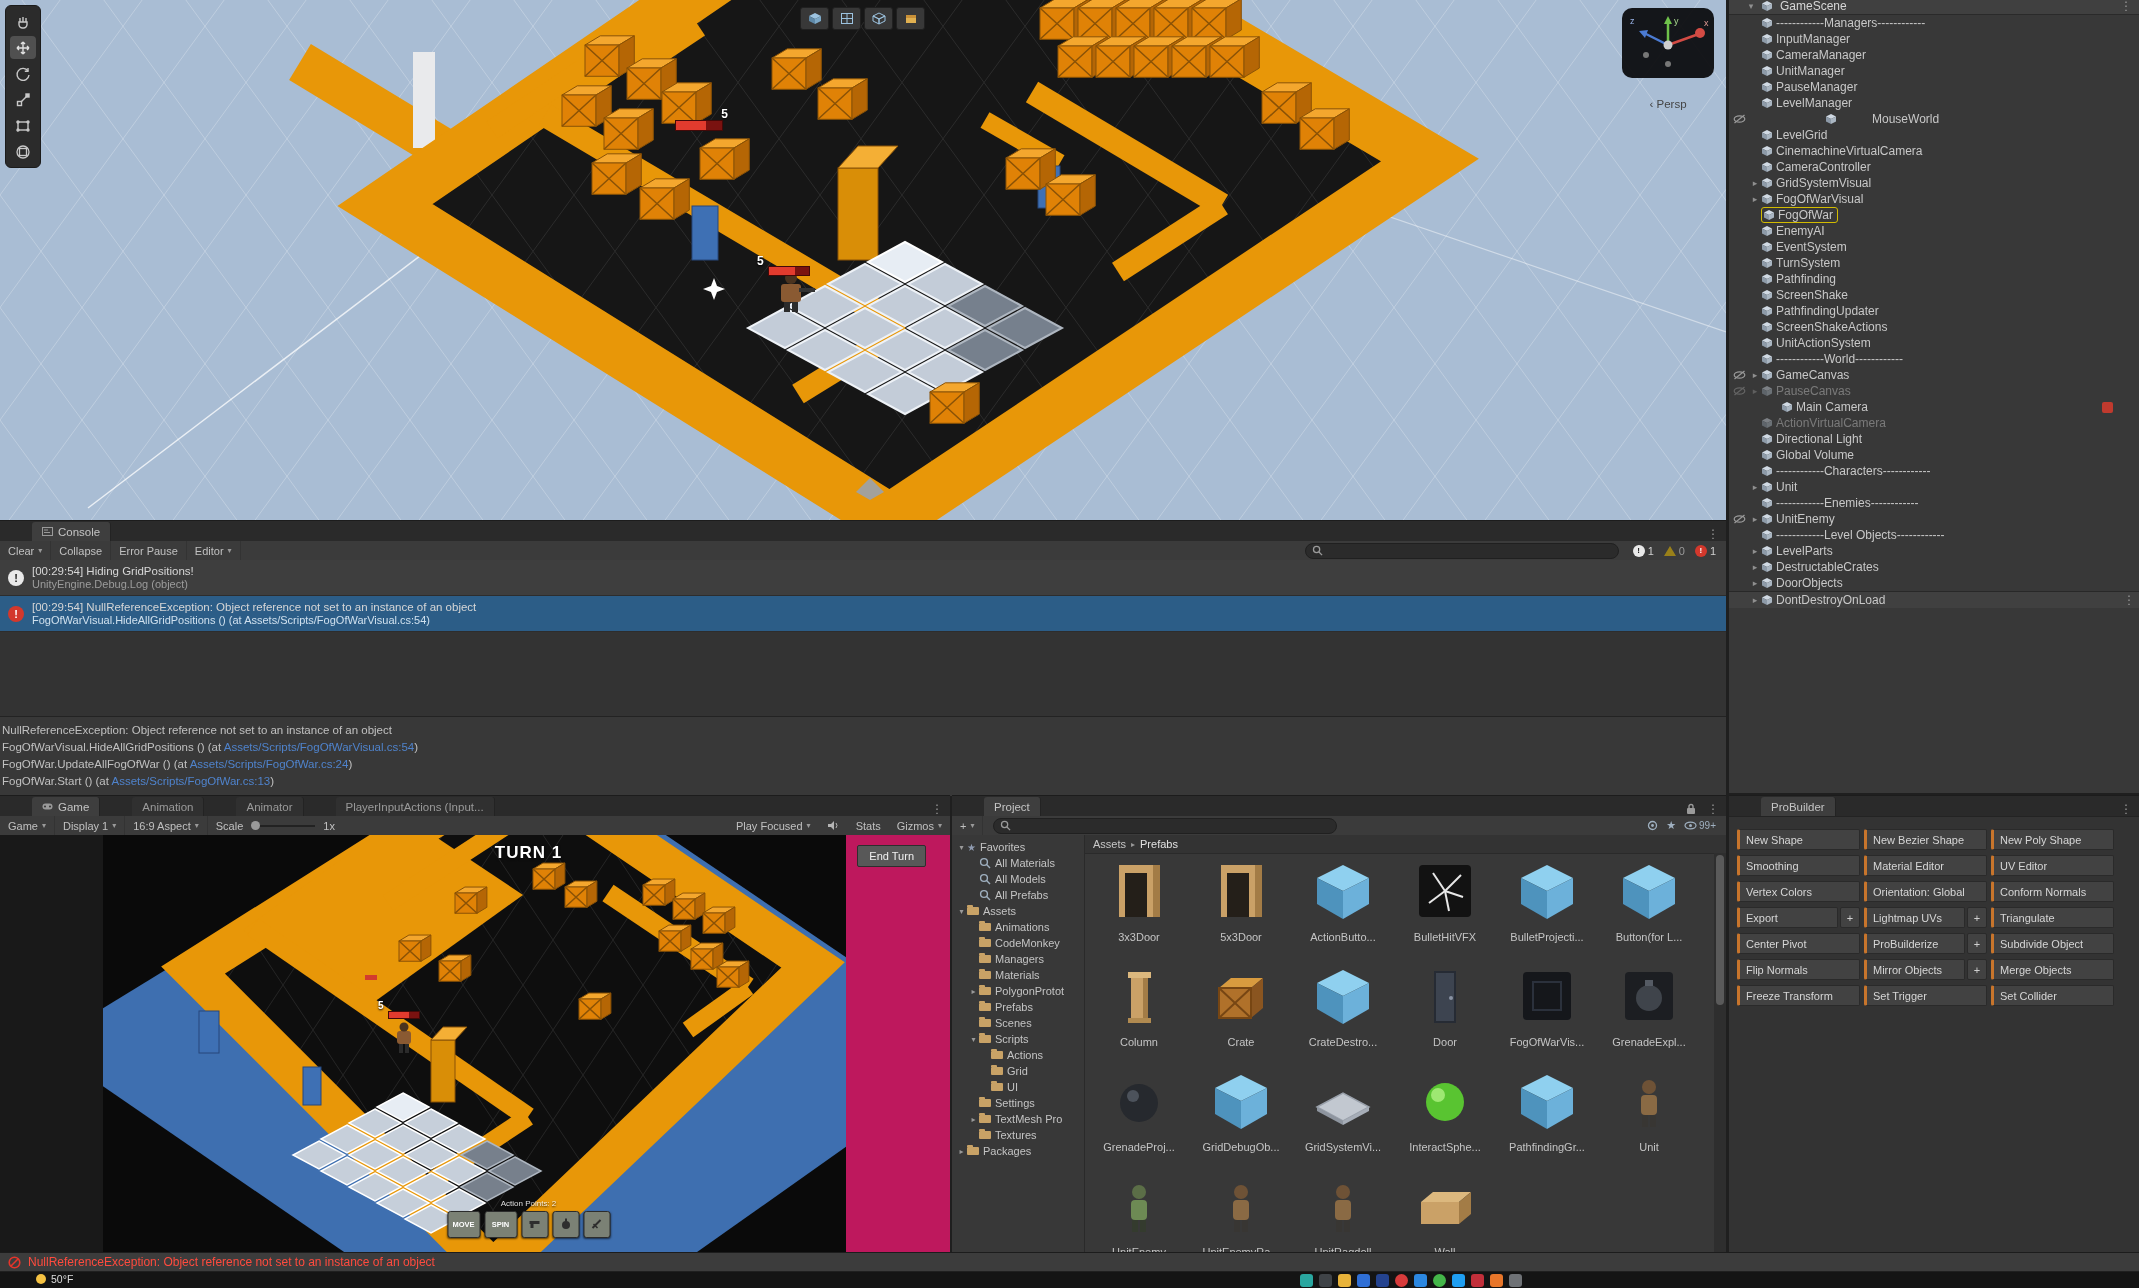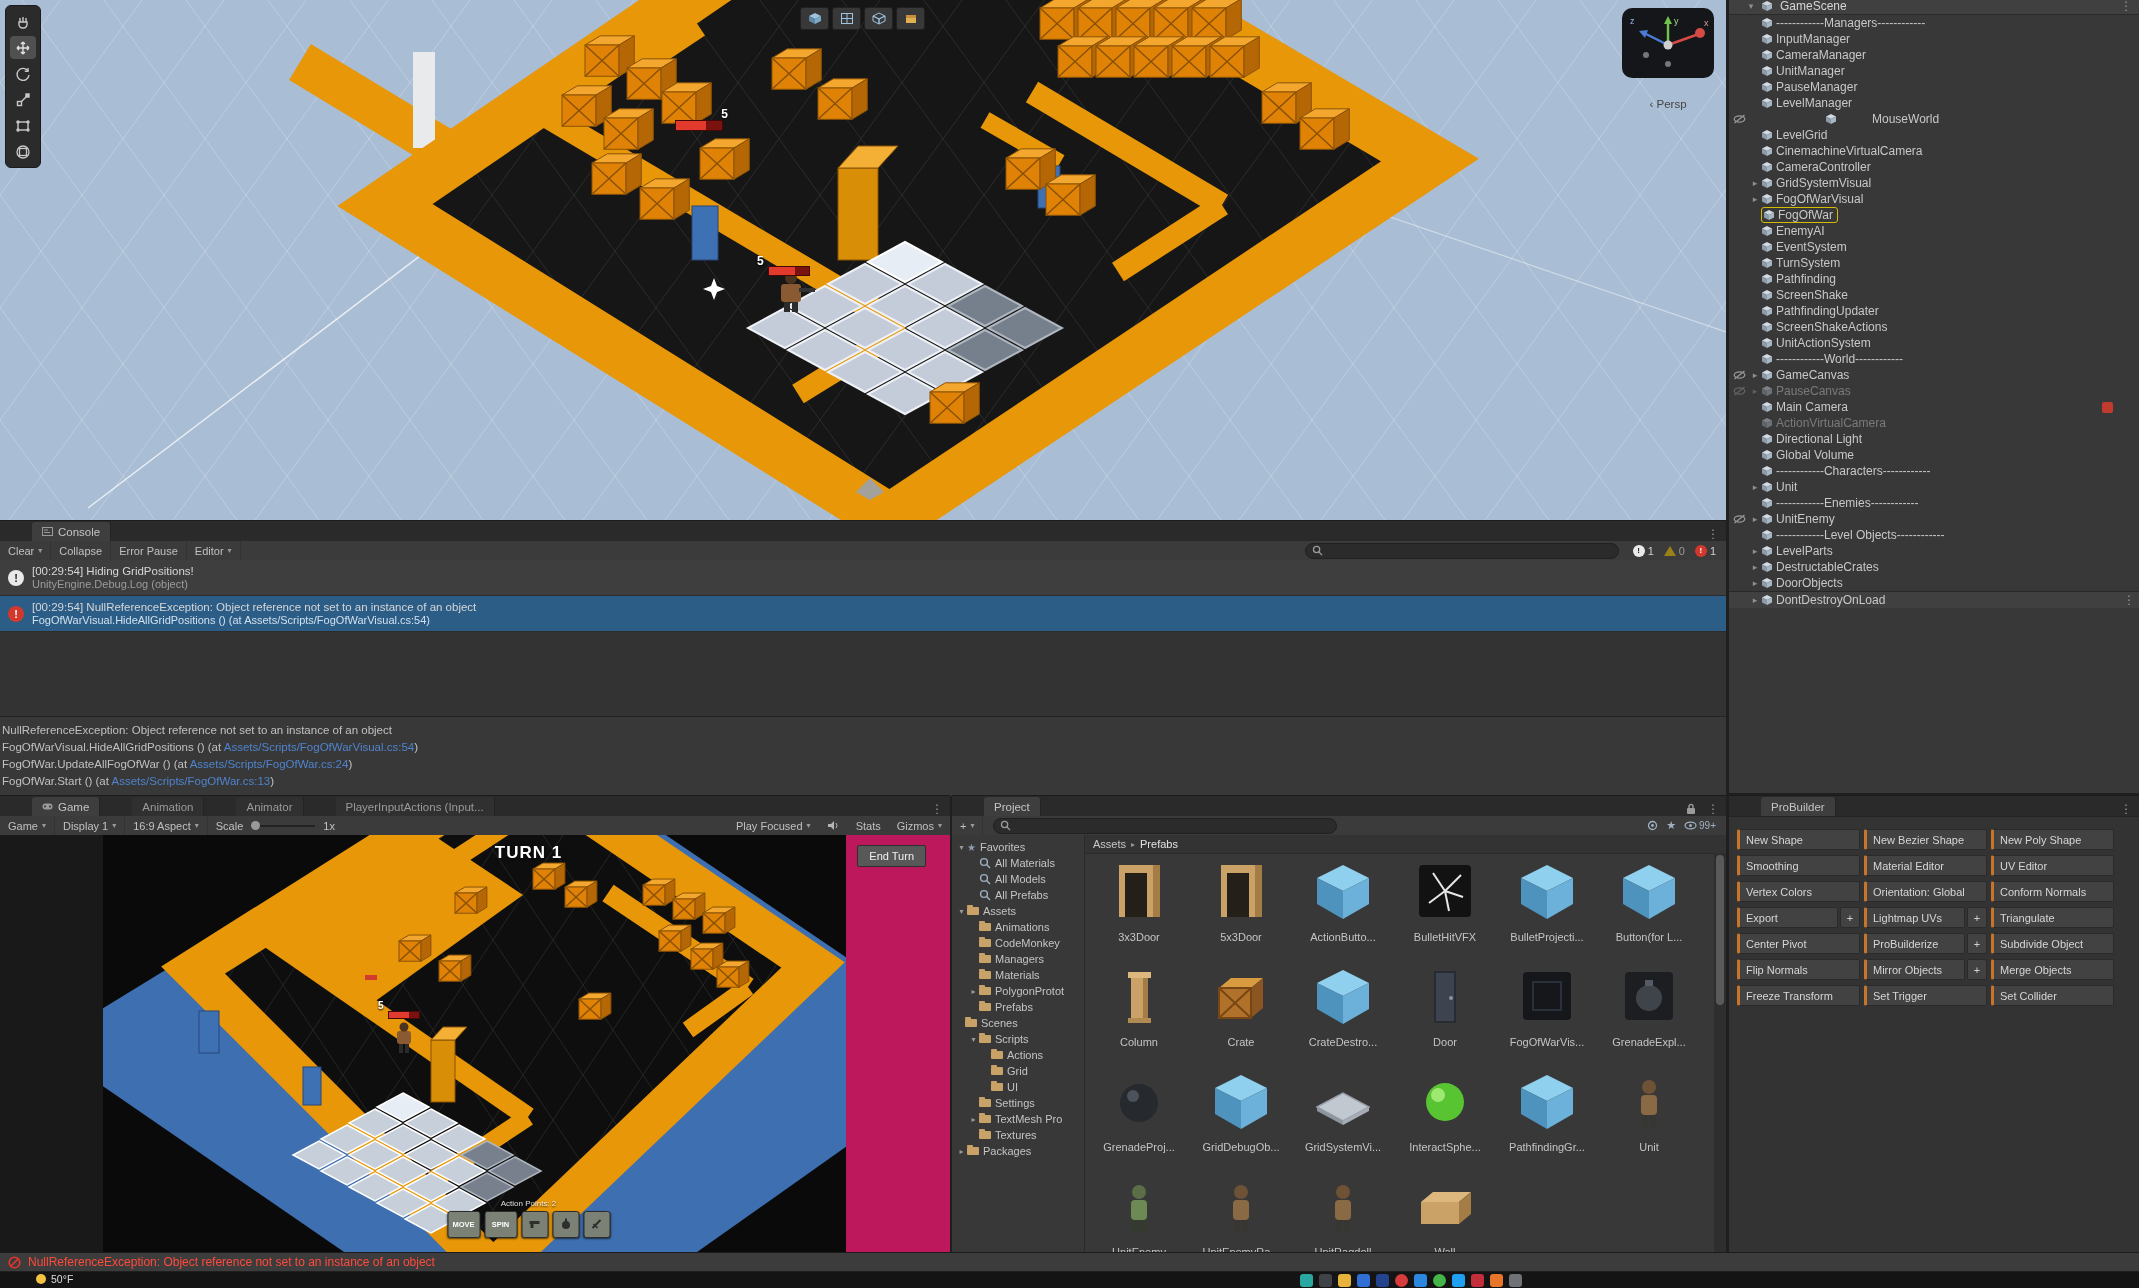--- a/index.html
+++ b/index.html
@@ -743,21 +743,21 @@
           <span class="harr">▸</span>
           <span class="hicon">
             <svg width="12" height="12" viewBox="0 0 12 12">
               <polygon points="6,1 11,3.5 6,6 1,3.5" fill="#cfd8e2"></polygon>
               <polygon points="1,3.5 6,6 6,11 1,8.5" fill="#8d9aa8"></polygon>
               <polygon points="11,3.5 6,6 6,11 11,8.5" fill="#aab6c2"></polygon>
             </svg>
           </span>
           <span class="hlabel">PauseCanvas</span>
         </div>
-        <div class="hrow" style="top: 399px;">
+        <div class="hrow" style="top: 399px; margin-left: 20px;">
           <span class="hgutter"></span>
           <span class="harr"></span>
           <span class="hicon">
             <svg width="12" height="12" viewBox="0 0 12 12">
               <polygon points="6,1 11,3.5 6,6 1,3.5" fill="#cfd8e2"></polygon>
               <polygon points="1,3.5 6,6 6,11 1,8.5" fill="#8d9aa8"></polygon>
               <polygon points="11,3.5 6,6 6,11 11,8.5" fill="#aab6c2"></polygon>
             </svg>
           </span>
           <span class="hlabel">Main Camera</span>
@@ -1318,21 +1318,21 @@
         <div class="trow" style="padding-left: 16px;">
           <span class="tarr">▸</span>
           <span class="folder"></span>
           <span>PolygonProtot</span>
         </div>
         <div class="trow" style="padding-left: 16px;">
           <span class="tarr"></span>
           <span class="folder"></span>
           <span>Prefabs</span>
         </div>
-        <div class="trow" style="padding-left: 2px;">
+        <div class="trow" style="padding-left: 16px;">
           <span class="tarr"></span>
           <span class="folder"></span>
           <span>Scenes</span>
         </div>
         <div class="trow" style="padding-left: 16px;">
           <span class="tarr">▾</span>
           <span class="folder"></span>
           <span>Scripts</span>
         </div>
         <div class="trow" style="padding-left: 28px;">

